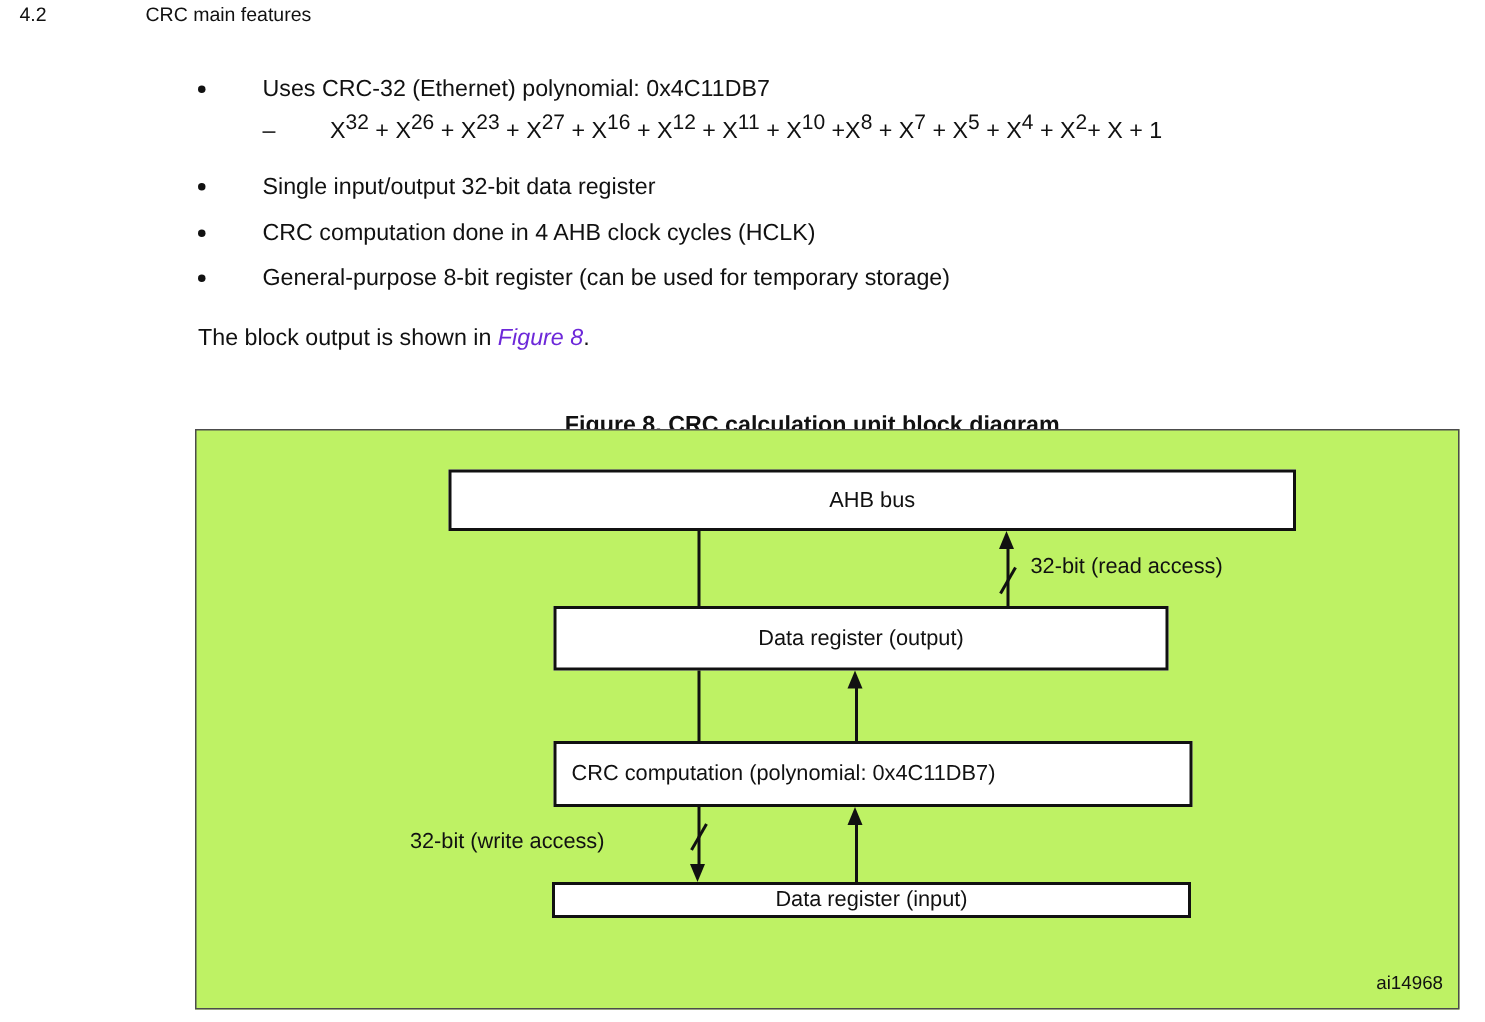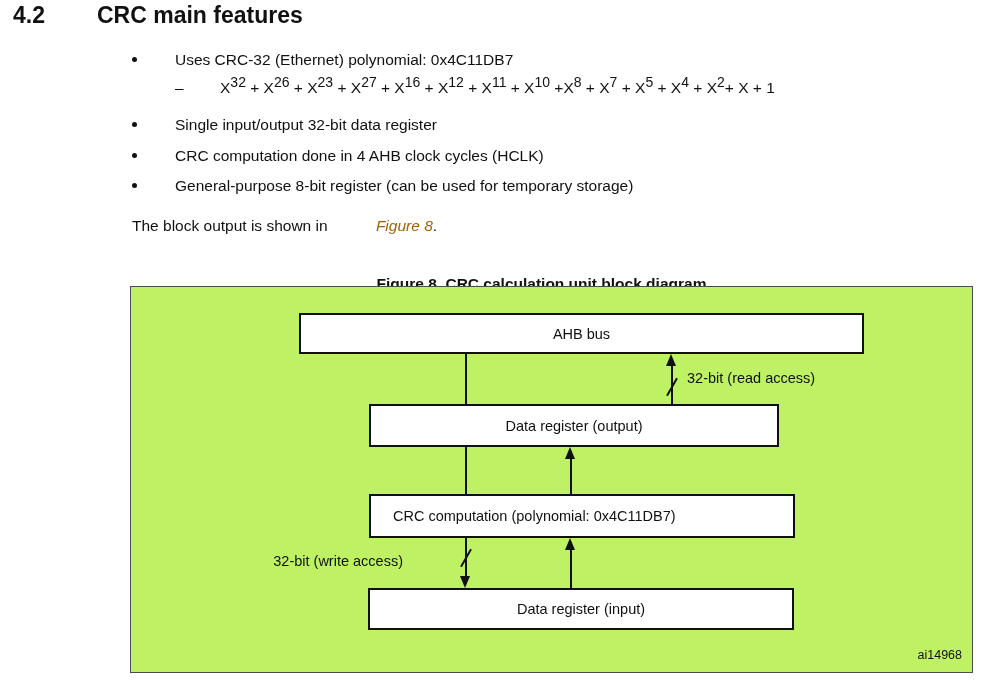--- a/index.html
+++ b/index.html
@@ -1,34 +1,34 @@
 <!DOCTYPE html>
 <html><head>
 <meta charset="utf-8">
 <style>
   html,body{margin:0;padding:0;background:#ffffff;}
   .page{
     position:relative;width:990px;height:681px;background:#ffffff;overflow:hidden;
     font-family:"Liberation Sans", sans-serif;color:#111;
   }
-  .section-heading{position:absolute;left:13px;top:2px;font-size:23px;font-weight:bold;white-space:nowrap;}
+  .section-heading{position:absolute;left:13px;top:2px;font-size:13px;font-weight:normal;white-space:nowrap;}
   .sec-num{display:inline-block;width:84px;}
   .bullet{position:absolute;left:132px;display:flex;align-items:flex-start;font-size:15.5px;line-height:19px;white-space:nowrap;}
   .dot{flex:0 0 auto;width:5px;height:5px;border-radius:50%;background:#111;margin-top:7px;}
   .btext{margin-left:38px;}
   .subitem{position:absolute;left:175px;font-size:15.5px;line-height:20px;white-space:nowrap;}
   .dash{display:inline-block;width:45px;}
   .formula sup{font-size:14px;line-height:0;position:relative;top:-0.45em;vertical-align:baseline;}
   .para{position:absolute;left:132px;top:216px;font-size:15.5px;line-height:19px;white-space:nowrap;}
   .figlink{font-style:italic;text-decoration:none;cursor:pointer;}
   .figcaption{position:absolute;left:120px;top:261px;width:843px;text-align:center;font-size:15.5px;font-weight:bold;margin-top:14px;}
   .figure{position:absolute;left:130px;top:286px;width:843px;height:387px;border:1.5px solid #4c4c4c;box-sizing:border-box;background:#bef264;}
   .dbox{position:absolute;border:2px solid #111;background:#fff;box-sizing:border-box;
         display:flex;align-items:center;justify-content:center;font-size:14.5px;white-space:nowrap;}
-  .dbox.left-align{justify-content:flex-start;padding-left:22px;}
+  .dbox.left-align{justify-content:flex-start;padding-left:10px;}
   .vline{position:absolute;width:1.5px;background:#111;}
   .arrow-up{position:absolute;width:0;height:0;border-left:5.5px solid transparent;border-right:5.5px solid transparent;border-bottom:12px solid #111;}
   .arrow-down{position:absolute;width:0;height:0;border-left:5.5px solid transparent;border-right:5.5px solid transparent;border-top:12px solid #111;}
   .slash{position:absolute;width:20px;height:2px;background:#111;transform:rotate(-60deg);}
   .dlabel{position:absolute;font-size:14.5px;line-height:18px;white-space:nowrap;}
   .write-label{left:100px;top:265px;width:172px;text-align:right;}
   .read-label{left:556px;top:82px;}
   .img-id{position:absolute;right:10px;top:361px;font-size:12.5px;}
 </style>
 </head>
@@ -58,31 +58,31 @@
     <span class="dot"></span>
     <span class="btext">CRC computation done in 4 AHB clock cycles (HCLK)</span>
   </div>
 
   <div class="bullet" style="top:176px">
     <span class="dot"></span>
     <span class="btext">General-purpose 8-bit register (can be used for temporary storage)</span>
   </div>
 
   <div class="para">
-    <span>The block output is shown in </span><a class="figlink" style="color: #a16207; margin-left: 44px;">Figure 8</a><span>.</span>
+    <span>The block output is shown in </span><a class="figlink" style="color: #6d28d9;">Figure 8</a><span>.</span>
   </div>
 
   <div class="figcaption">Figure 8. CRC calculation unit block diagram</div>
 
   <div class="figure">
 
     <div class="dbox" style="left:168px;top:26px;width:565px;height:41px">AHB bus</div>
     <div class="dbox" style="left:238px;top:117px;width:410px;height:43px">Data register (output)</div>
     <div class="dbox left-align" style="left:238px;top:207px;width:426px;height:44px">CRC computation (polynomial: 0x4C11DB7)</div>
-    <div class="dbox" style="left:237px;top:301px;width:426px;height:42px">Data register (input)</div>
+    <div class="dbox" style="left:237px;top:301px;width:426px;height:24px">Data register (input)</div>
 
     <div class="vline" style="left:334px;top:67px;height:50px"></div>
     <div class="vline" style="left:334px;top:160px;height:47px"></div>
     <div class="vline" style="left:334px;top:251px;height:39px"></div>
     <div class="arrow-down" style="left:329px;top:289px"></div>
     <div class="slash" style="left:325px;top:270px"></div>
 
     <div class="arrow-up" style="left:434px;top:160px"></div>
     <div class="vline" style="left:439px;top:171px;height:36px"></div>
 

